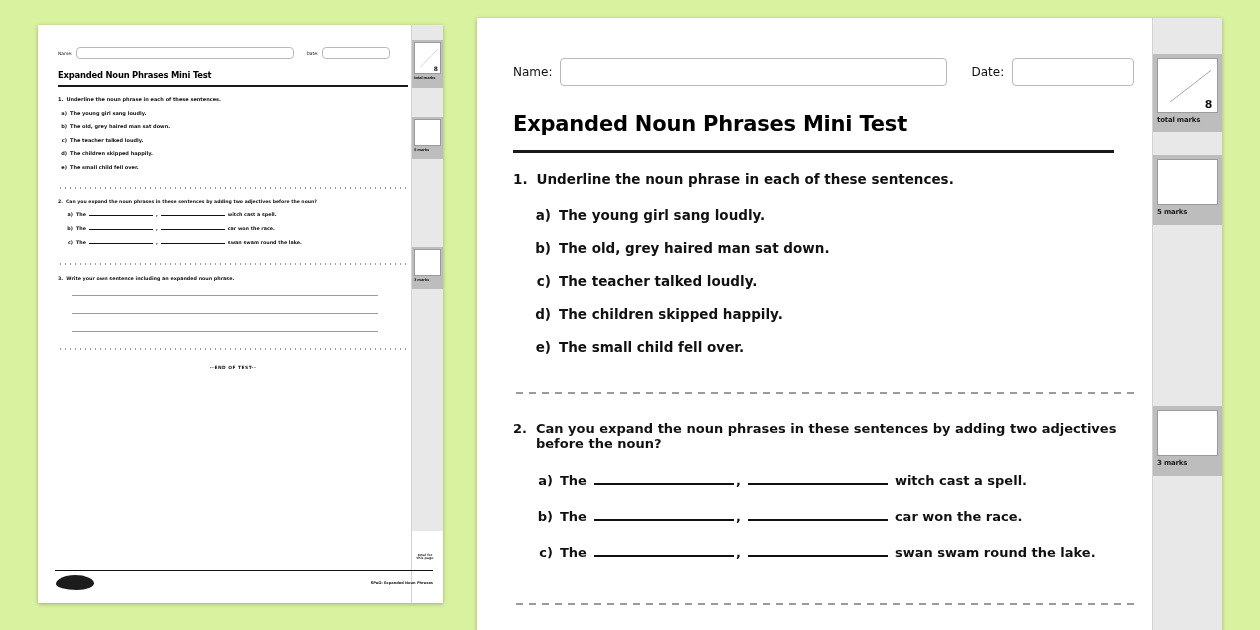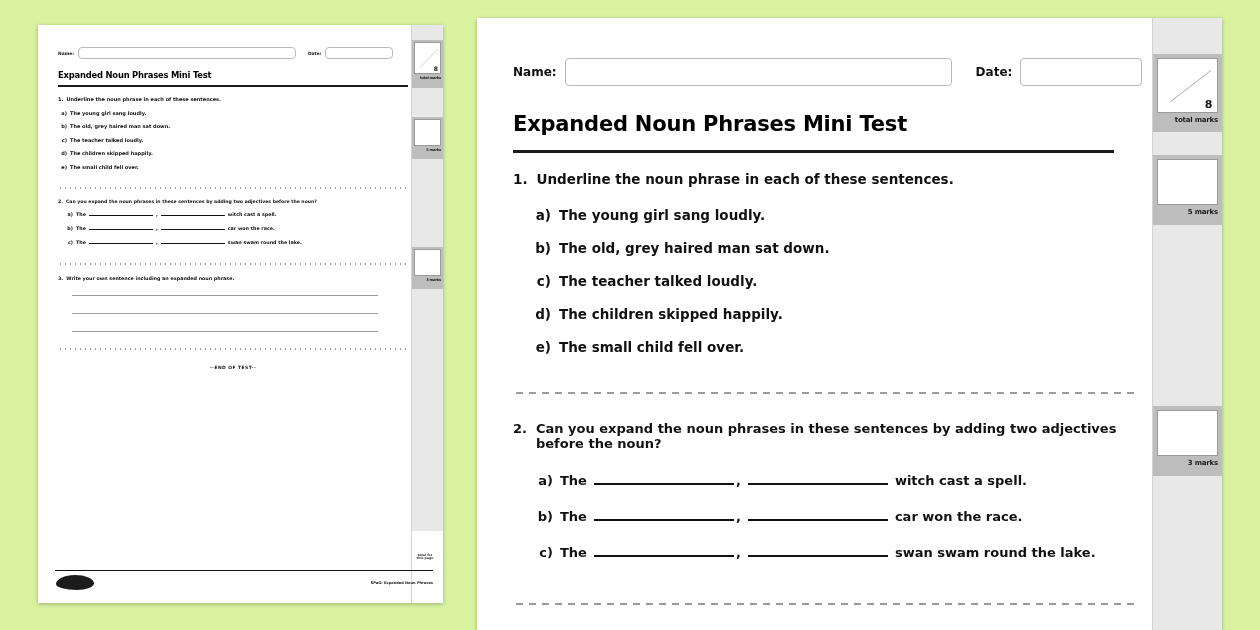--- a/index.html
+++ b/index.html
@@ -57,32 +57,32 @@
   }
   .marks-total-num {
     position: absolute;
     right: 8%;
     bottom: 4%;
     font-weight: bold;
     color: #111;
     line-height: 1;
   }
   .marks-cap {
-    text-align: right;
+    text-align: left;
     font-weight: bold;
     color: #1b1b1b;
     line-height: 1.25;
     letter-spacing: -0.2px;
   }
 
   
   .content { position: absolute; top: 0; left: 0; }
 
   .namerow { display: flex; align-items: center; }
-  .fld-label { font-weight: bold; color: #111; white-space: nowrap; }
+  .fld-label { font-weight: normal; color: #111; white-space: nowrap; }
   .fld-box {
     border: 1px solid #b9b9b9;
     border-radius: 4px;
     background: #fff;
     flex: 0 0 auto;
   }
 
   .doc-title {
     font-weight: bold;
     color: #000;

